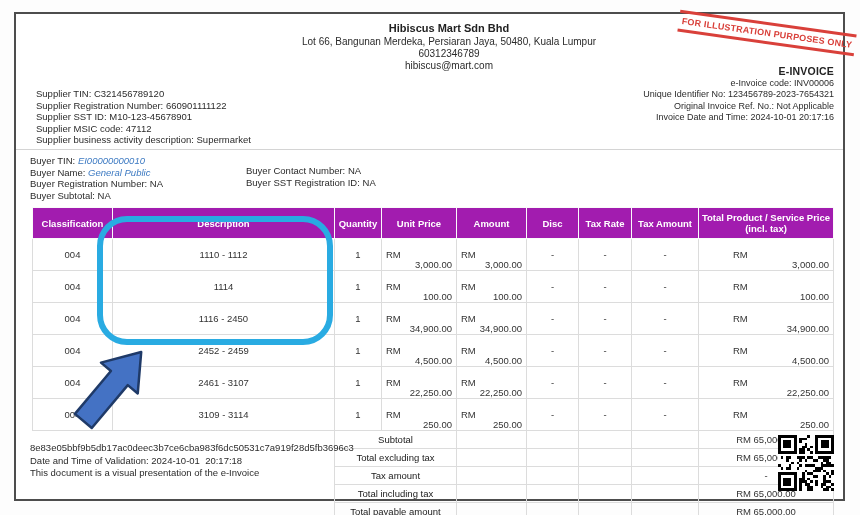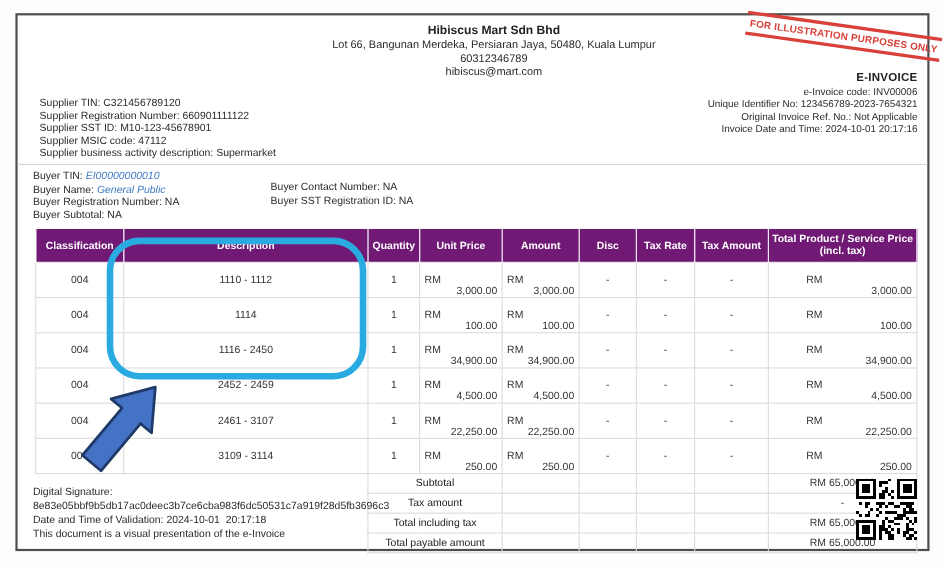--- a/index.html
+++ b/index.html
@@ -28,21 +28,21 @@
   .buyer1{position:absolute;left:14px;top:141px;line-height:11.5px;}
   .buyer2{position:absolute;left:230px;top:151px;line-height:11.5px;}
   .bline{font-size:9.5px;color:#2b2b2b;}
   .bval.link{color:#3d7ac2;font-style:italic;}
   
   table.items{
     position:absolute;left:16px;top:193px;width:801px;border-collapse:collapse;
     table-layout:fixed;font-size:9.5px;color:#333;
   }
   table.items th{
-    background:#701a75;color:#fff;font-weight:bold;border:1px solid #fafafa;
+    background:#a21caf;color:#fff;font-weight:bold;border:1px solid #fafafa;
     padding:2px 2px;height:26px;font-size:9.5px;line-height:11px;
   }
   table.items td{
     border:1px solid #dcdcdc;height:16px;padding:0 4px;text-align:center;
     overflow:hidden;white-space:nowrap;
   }
   td.phantom{border:none;background:transparent;}
   tr.totals td.phantom{border:none;}
   tr.totals td{height:17px;}
   td.t-label{text-align:left;font-weight:normal;color:#1a1a1a;}
@@ -303,20 +303,30 @@
           <td class="t-label" colspan="2">Subtotal</td>
           <td></td>
           <td></td>
           <td></td>
           <td></td>
           <td class="t-value">RM 65,000.00</td>
         </tr>
         <tr class="totals">
           <td class="phantom"></td>
           <td class="phantom"></td>
+          <td class="t-label" colspan="2">Total excluding tax</td>
+          <td></td>
+          <td></td>
+          <td></td>
+          <td></td>
+          <td class="t-value">RM 65,000.00</td>
+        </tr>
+        <tr class="totals">
+          <td class="phantom"></td>
+          <td class="phantom"></td>
           <td class="t-label" colspan="2">Tax amount</td>
           <td></td>
           <td></td>
           <td></td>
           <td></td>
           <td class="t-value">-</td>
         </tr>
         <tr class="totals">
           <td class="phantom"></td>
           <td class="phantom"></td>
@@ -334,21 +344,20 @@
           <td></td>
           <td></td>
           <td></td>
           <td></td>
           <td class="t-value">RM 65,000.00</td>
         </tr>
       </tbody>
   </table>
 
   <div class="signature">
-      <div class="line">Digital Signature:</div>
       <div class="line">8e83e05bbf9b5db17ac0deec3b7ce6cba983f6dc50531c7a919f28d5fb3696c3</div>
       <div class="line">Date and Time of Validation: 2024-10-01  20:17:18</div>
       <div class="line">This document is a visual presentation of the e-Invoice</div>
     </div>
 
   <svg class="qr" id="qr-svg" viewBox="0 0 21 21" shape-rendering="crispEdges">
       <rect x="0" y="0" width="21" height="21" fill="#fff"></rect>
       <rect x="0" y="0" width="1" height="1" fill="#000"></rect>
       <rect x="1" y="0" width="1" height="1" fill="#000"></rect>
       <rect x="2" y="0" width="1" height="1" fill="#000"></rect>

